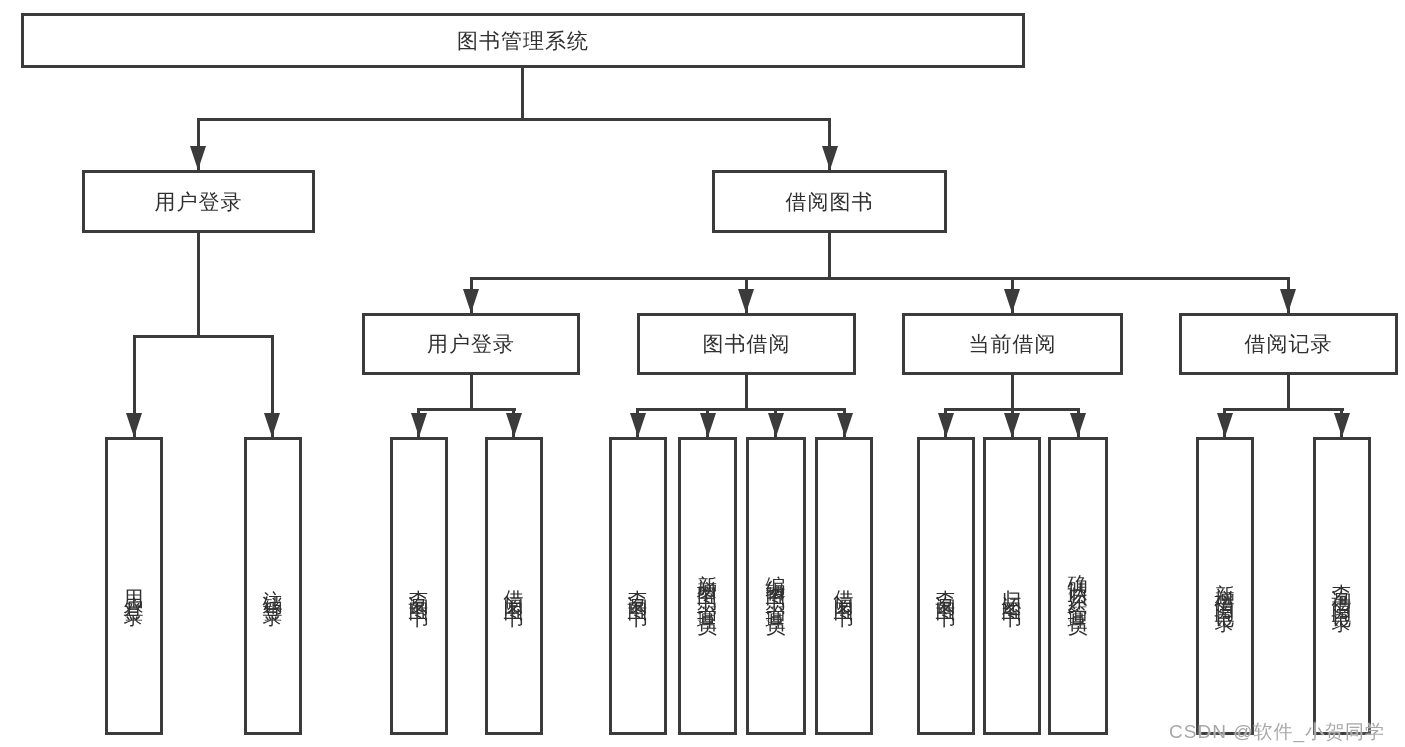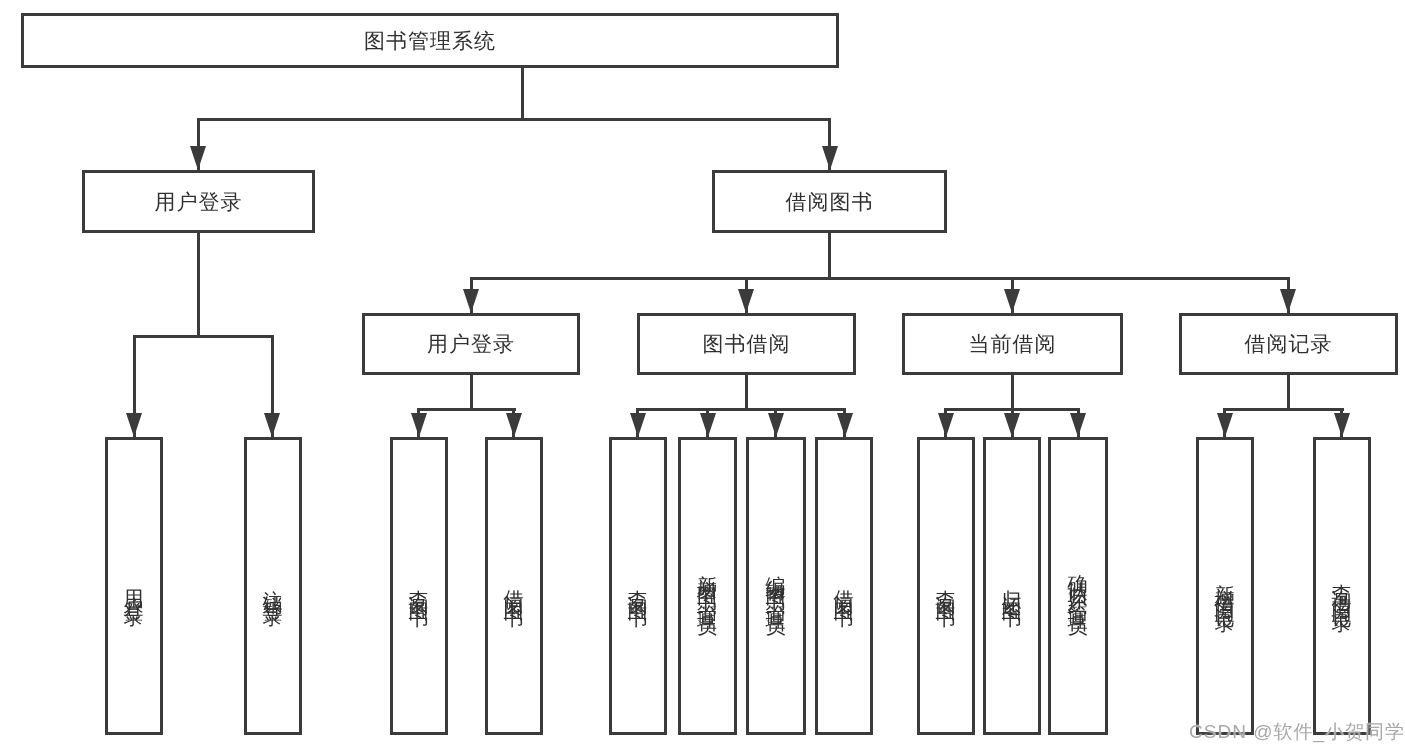--- a/index.html
+++ b/index.html
@@ -40,35 +40,35 @@
     position: absolute;
     width: 0;
     height: 0;
     border-left: 8px solid transparent;
     border-right: 8px solid transparent;
     border-top: 24px solid #3b3b3b;
     z-index: 1;
   }
   .watermark {
     position: absolute;
-    right: 0;
+    right: 20px;
     bottom: 2px;
     color: #a8a8a8;
     font-size: 19px;
     letter-spacing: 1px;
     z-index: 3;
     text-shadow: 0 0 2px #ffffff;
   }
 </style>
 </head>
 <body>
 
 <div id="stage">
 
-  <div class="node hbox" style="left:21px; top:13px; width:818px; height:55px;">
+  <div class="node hbox" style="left:21px; top:13px; width:1004px; height:55px;">
     <span>图书管理系统</span>
   </div>
 
   <div class="node hbox" style="left:82px; top:170px; width:233px; height:63px;">
     <span>用户登录</span>
   </div>
   <div class="node hbox" style="left:712px; top:170px; width:235px; height:63px;">
     <span>借阅图书</span>
   </div>
 

